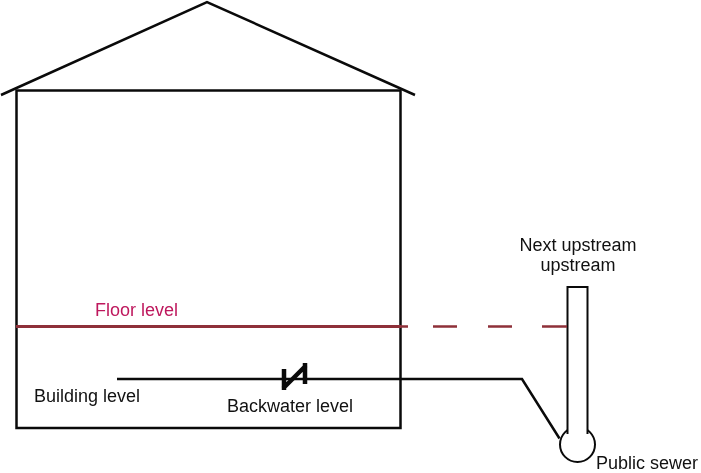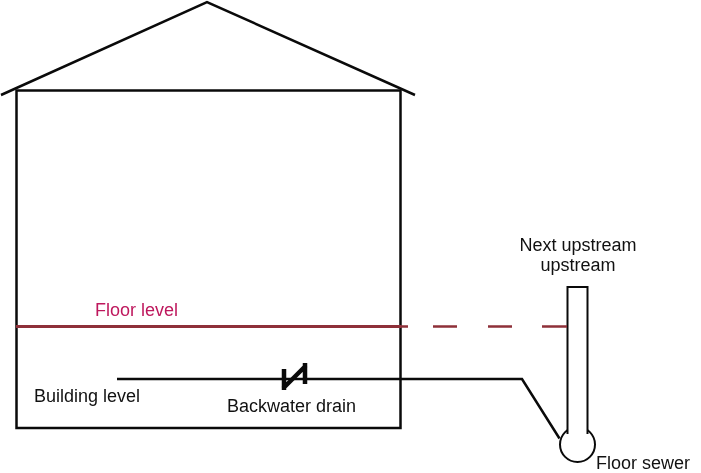--- a/index.html
+++ b/index.html
@@ -58,21 +58,21 @@
 
     <line x1="16" y1="326.5" x2="401" y2="326.5" stroke-width="3" stroke="#8e3039"></line>
 
     <line x1="401" y1="326.5" x2="567" y2="326.5" stroke-width="2.5" stroke-dasharray="7 25 24 31 24 30 25" stroke="#8e3039"></line>
   </svg>
 
   <div class="label red" style="left: 86px; top: 301px; color: #be185d; margin-left: 9px;">Floor level</div>
 
   <div class="label" style="left:34px; top:387px;">Building level</div>
 
-  <div class="label" style="left:227px; top:397px;">Backwater drain</div>
+  <div class="label" style="left:227px; top:397px;">Backwater level</div>
 
   <div class="label centered" style="left:578px; top:235px;">
     <div>Next upstream</div>
     <div>upstream</div>
   </div>
 
-  <div class="label" style="left:596px; top:454px;">Floor sewer</div>
+  <div class="label" style="left:596px; top:454px;">Public sewer</div>
 </div>
 
 </body></html>

